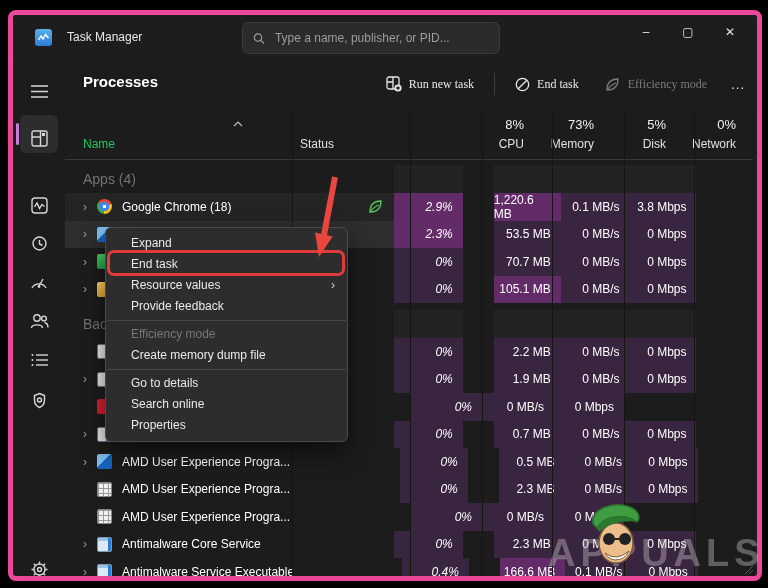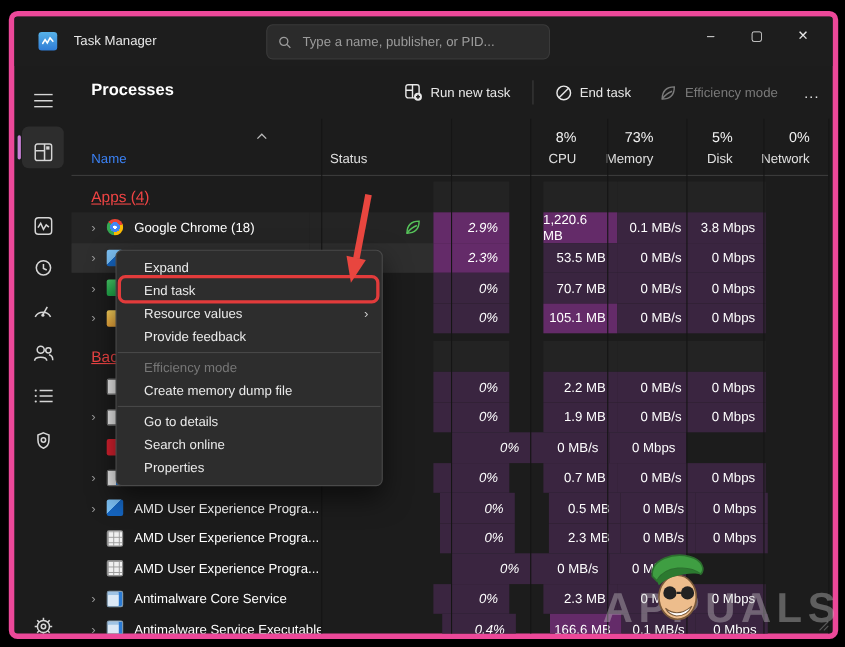--- a/index.html
+++ b/index.html
@@ -23,47 +23,47 @@
   
   #sidebar{position:absolute;left:0;top:45px;width:52px;height:526px;}
   .side-item{position:absolute;left:0;width:52px;height:38px;display:flex;align-items:center;justify-content:center;color:#d6d6d6;}
   .side-item svg{stroke:#d6d6d6;fill:none;stroke-width:1.4;}
   .side-sel-bg{position:absolute;left:7px;top:-4px;width:38px;height:38px;background:#2d2d2d;border-radius:6px;}
   .accent-pill{position:absolute;left:3px;top:4px;width:3px;height:22px;border-radius:2px;}
   
   #toolbar{position:absolute;left:52px;top:45px;width:702px;height:48px;}
   #page-title{position:absolute;left:18px;top:13px;font-size:15px;font-weight:bold;color:#fff;}
   #toolbar-right{position:absolute;right:14px;top:8px;height:32px;display:flex;align-items:center;gap:6px;}
-  .tb-btn{display:flex;align-items:center;gap:7px;padding:6px 10px;border-radius:5px;color:#e8e8e8;font-size:12px;}
+  .tb-btn{display:flex;align-items:center;gap:7px;padding:6px 10px;border-radius:5px;color:#e8e8e8;font-size:12px;font-family:Liberation Serif, serif;}
   .tb-btn svg{stroke:#e8e8e8;fill:none;stroke-width:1.3;}
   .tb-btn.disabled{color:#7a7a7a;}
   .tb-btn.disabled svg{stroke:#7a7a7a;}
   .tb-sep{width:1px;height:22px;background:#3d3d3d;margin:0 4px;}
   #more-btn{color:#e8e8e8;font-size:13px;letter-spacing:1px;padding:4px 8px;}
   
   #table{position:absolute;left:52px;top:93px;width:702px;height:478px;font-size:12px;color:#fff;}
   #col-header{position:absolute;left:0;top:0;width:688px;height:52px;border-bottom:1px solid #3a3a3a;}
   .hdr-num{position:absolute;top:9px;font-size:13px;color:#f2f2f2;text-align:right;}
   .hdr-lbl{position:absolute;top:29px;font-size:12px;color:#e0e0e0;text-align:right;}
-  #hdr-name{position:absolute;left:18px;top:29px;color:#3b82f6;}
+  #hdr-name{position:absolute;left:18px;top:29px;color:#22c55e;}
   #hdr-status{position:absolute;left:235px;top:29px;color:#e0e0e0;}
   #sort-chevron{position:absolute;left:168px;top:8px;}
   .section{position:absolute;left:0;width:688px;}
   .row{position:relative;height:27.5px;display:flex;align-items:center;}
   .group-row{height:28px;}
   .cell{height:100%;display:flex;align-items:center;justify-content:flex-end;padding-right:10px;}
   .c-name{width:227px;justify-content:flex-start;padding:0 0 0 18px;gap:0;}
   .c-status{width:118px;}
   .c-cpu{width:72px;font-style:italic;}.c-mem{width:70px;margin-left:31px;}.c-disk{width:72px;}.c-net{width:70px;}.c-empty{width:59px;}
   .heat-low{background:#3a2540;}
   .heat-high{background:#642b69;}
   .group-cell{background:#232323;}
   .row-hover .c-name,.row-hover .c-status{background:#242424;}
   .row-selected .c-name,.row-selected .c-status{background:#2e2e2e;}
-  .group-label{font-size:14px;color:#ef4444;padding-left:18px;text-decoration:underline;}
+  .group-label{font-size:14px;color:#737373;padding-left:18px;}
   .chev{width:14px;color:#9a9a9a;font-size:12px;flex:0 0 14px;}
   .proc-icon{width:15px;height:15px;flex:0 0 15px;margin-right:10px;border-radius:2px;}
   .no-chev{margin-left:14px;}
   .proc-name{white-space:nowrap;overflow:hidden;}
   .icon-chrome{border-radius:50%;
     background:radial-gradient(circle at 50% 50%,#fff 0 14%,#4285f4 15% 42%,rgba(0,0,0,0) 43%),
       conic-gradient(from -50deg,#ea4335 0 33%,#fbbc05 33% 66%,#34a853 66% 100%);}
   .icon-app-blue{background:linear-gradient(135deg,#7cc0f4 0 45%,#1565c0 45%);}
   .icon-app-green{background:linear-gradient(180deg,#49d06a,#1fa94a);}
   .icon-app-yellow{background:linear-gradient(180deg,#ffd75e,#eda63a);}

